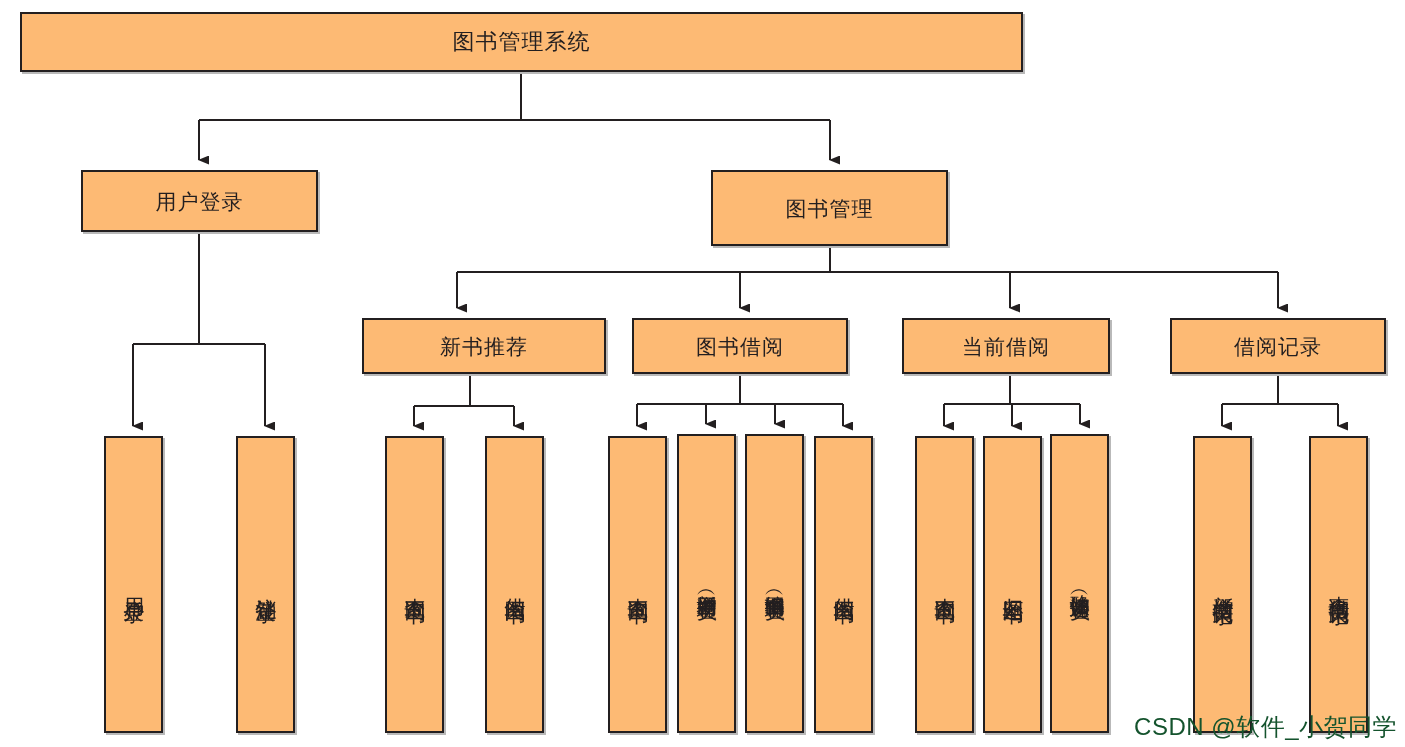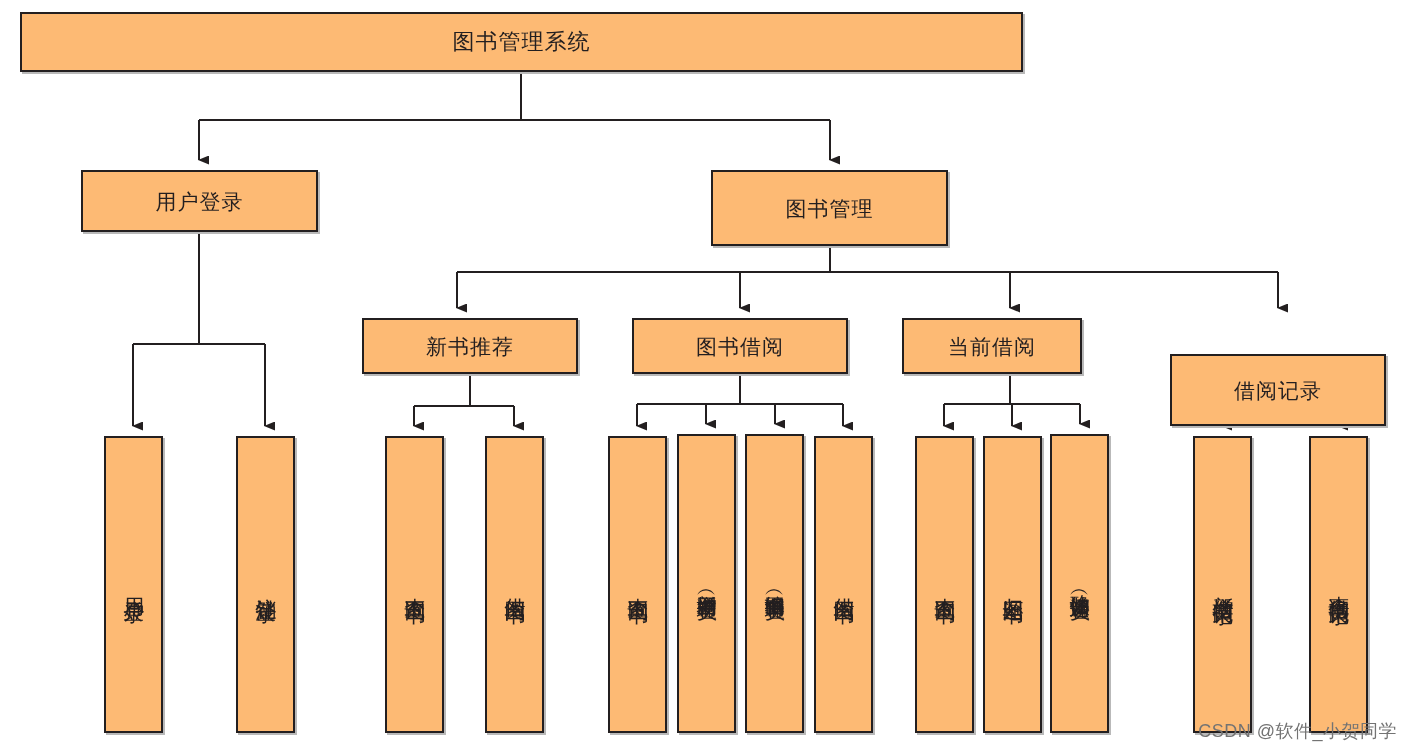--- a/index.html
+++ b/index.html
@@ -51,22 +51,22 @@
     letter-spacing:2px;
     white-space:nowrap;
     text-align:center;
   }
   .node.vert .vlabel.tight{font-size:20px;letter-spacing:1px;}
 
   
   #watermark{
     position:absolute;
     right:8px;bottom:4px;
-    font-size:18px;
-    color:#737373;
+    font-size:24px;
+    color:#14532d;
     letter-spacing:.5px;
     white-space:nowrap;
     pointer-events:none;
   }
 </style>
 </head>
 <body>
 
 <div id="canvas">
 
@@ -125,33 +125,33 @@
   </div>
 
   <div class="node horiz" style="left:81px;top:170px;width:237px;height:62px;">
     <span>用户登录</span>
   </div>
 
   <div class="node horiz" style="left:711px;top:170px;width:237px;height:76px;">
     <span>图书管理</span>
   </div>
 
-  <div class="node horiz" style="left:362px;top:318px;width:216px;height:56px;">
+  <div class="node horiz" style="left:362px;top:318px;width:244px;height:56px;">
     <span>新书推荐</span>
   </div>
 
   <div class="node horiz" style="left:632px;top:318px;width:216px;height:56px;">
     <span>图书借阅</span>
   </div>
 
-  <div class="node horiz" style="left:902px;top:318px;width:180px;height:56px;">
+  <div class="node horiz" style="left:902px;top:318px;width:208px;height:56px;">
     <span>当前借阅</span>
   </div>
 
-  <div class="node horiz" style="left:1170px;top:318px;width:216px;height:72px;margin-top:36px;">
+  <div class="node horiz" style="left:1170px;top:318px;width:216px;height:56px;">
     <span>借阅记录</span>
   </div>
 
   <div class="node vert" style="left:104px;top:436px;width:59px;height:297px;">
     <span class="vlabel">用户登录</span>
   </div>
 
   <div class="node vert" style="left:236px;top:436px;width:59px;height:297px;">
     <span class="vlabel">注销登录</span>
   </div>

